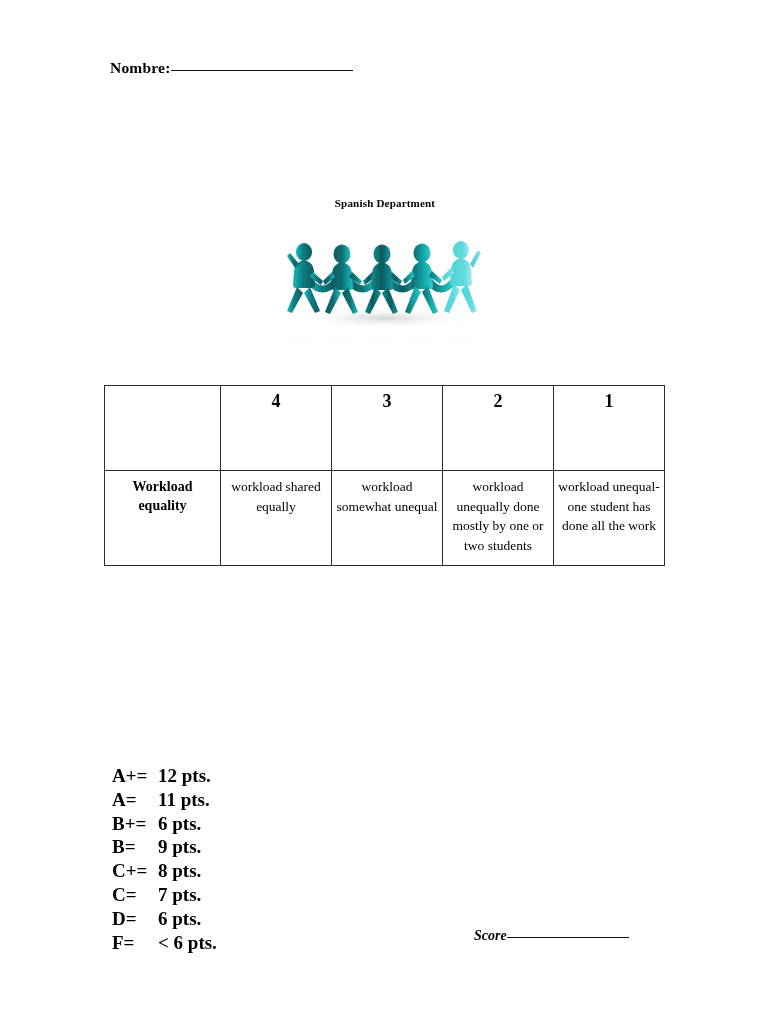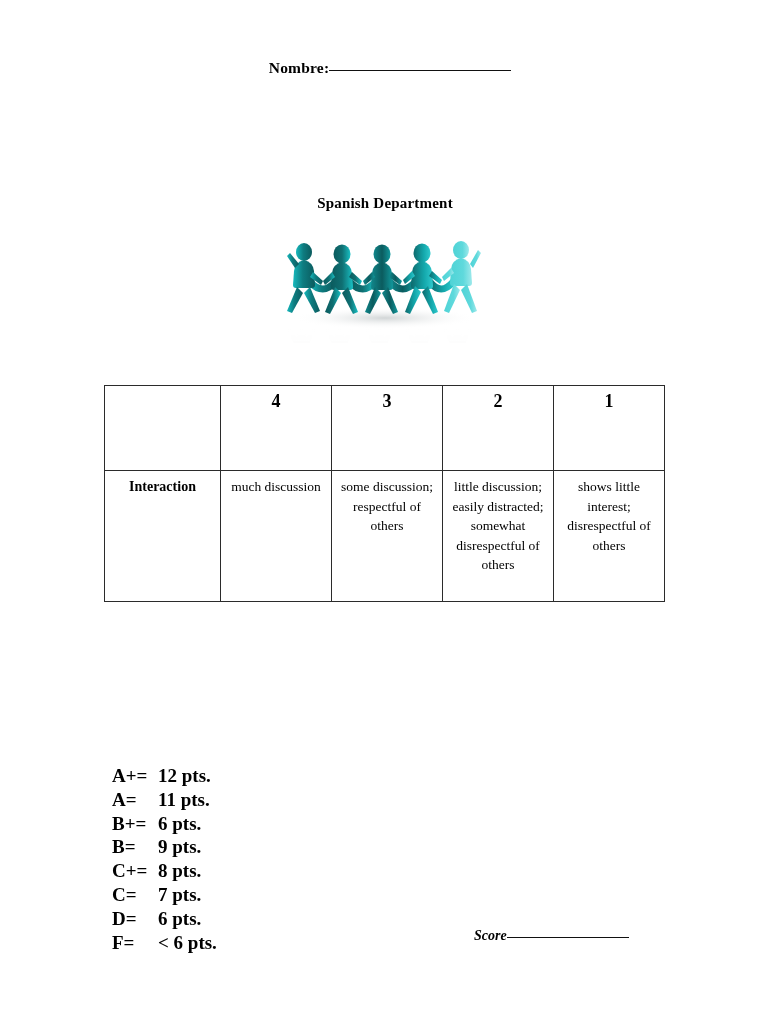--- a/index.html
+++ b/index.html
@@ -15,21 +15,20 @@
     color: #000000;
     overflow: hidden;
   }
 
   
   .header-fields {
     position: absolute;
     left: 110px;
     top: 60px;
     width: 560px;
-    text-align: center;
   }
   .field-line {
     font-family: "Liberation Serif", "DejaVu Serif", serif;
     font-weight: bold;
     font-size: 15.5px;
     line-height: 1;
     margin-bottom: 24px;
     white-space: nowrap;
   }
   .field-label { letter-spacing: 0.2px; }
@@ -46,21 +45,21 @@
   .title-block {
     position: absolute;
     left: 0;
     top: 194px;
     width: 770px;
     text-align: center;
   }
   .title-line {
     font-family: "Liberation Serif", "DejaVu Serif", serif;
     font-weight: bold;
-    font-size: 15px;
+    font-size: 11px;
     line-height: 19px;
     letter-spacing: 0.2px;
   }
 
   
   .clipart {
     position: absolute;
     left: 283px;
     top: 238px;
     width: 205px;
@@ -263,26 +262,26 @@
     <col class="col-score">
   </colgroup>
   <tbody>
     <tr>
       <td class="header-cell"></td>
       <td class="header-cell">4</td>
       <td class="header-cell">3</td>
       <td class="header-cell">2</td>
       <td class="header-cell">1</td>
     </tr>
-    <tr class="row-interaction">
-      <td class="criteria-cell">Interaction</td>
-      <td>much discussion</td>
-      <td>some discussion; respectful of others</td>
-      <td>little discussion; easily distracted; somewhat disrespectful of others</td>
-      <td>shows little interest; disrespectful of others</td>
+    <tr class="row-workload">
+      <td class="criteria-cell">Workload equality</td>
+      <td>workload shared equally</td>
+      <td>workload somewhat unequal</td>
+      <td>workload unequally done mostly by one or two students</td>
+      <td>workload unequal-one student has done all the work</td>
     </tr>
   </tbody>
 </table>
 
 <div class="grading-scale">
   <div class="grade-row"><span class="grade-key">A+=</span><span>12 pts.</span></div>
   <div class="grade-row"><span class="grade-key">A=</span><span>11 pts.</span></div>
   <div class="grade-row"><span class="grade-key">B+=</span><span>6 pts.</span></div>
   <div class="grade-row"><span class="grade-key">B=</span><span>9 pts.</span></div>
   <div class="grade-row"><span class="grade-key">C+=</span><span>8 pts.</span></div>

